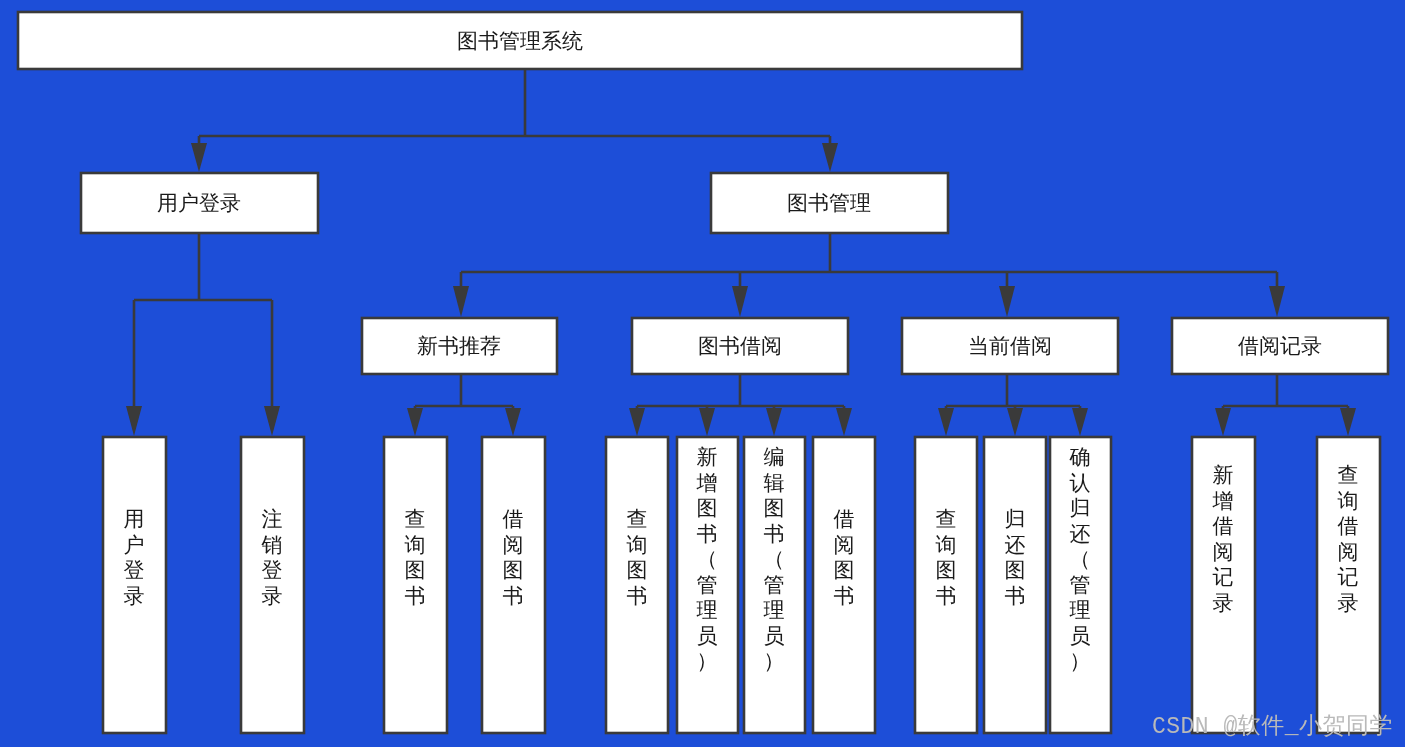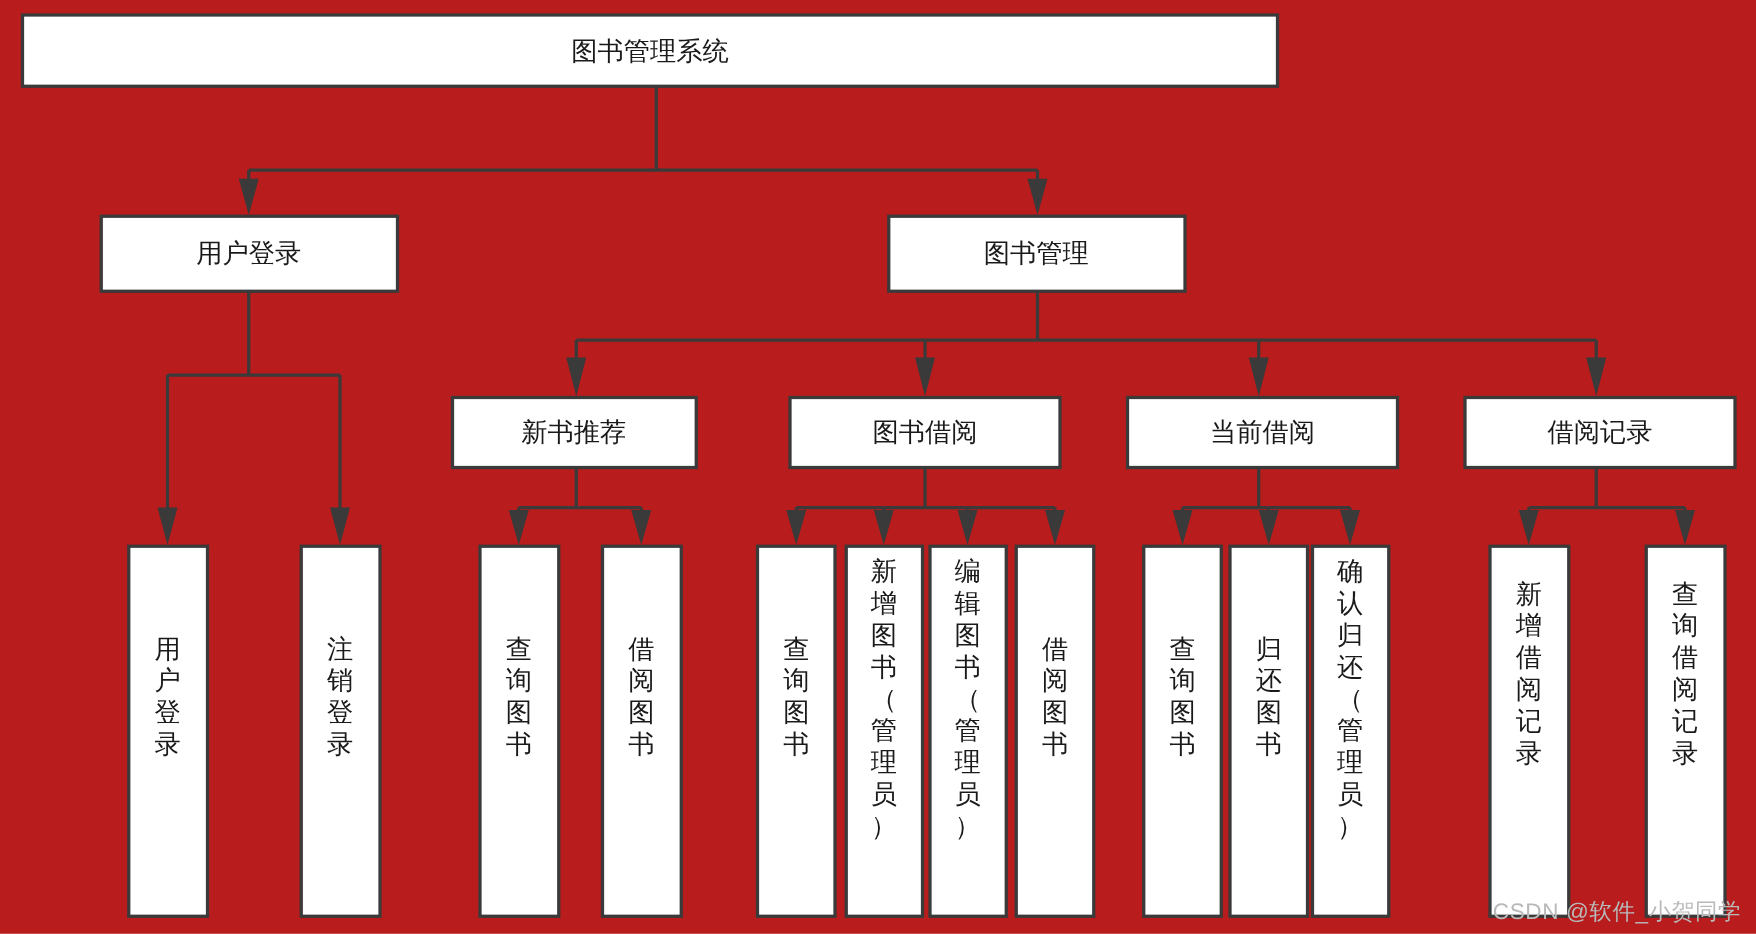--- a/index.html
+++ b/index.html
@@ -11,21 +11,21 @@
   body {
     width: 1405px;
     height: 747px;
     font-family: "DejaVu Sans", "Liberation Sans", sans-serif;
     overflow: hidden;
   }
   #diagram-root {
     position: relative;
     width: 1405px;
     height: 747px;
-    background: #b91c1c;
+    background: #1d4ed8;
   }
   svg#chart-svg {
     position: absolute;
     left: 0;
     top: 0;
     width: 1405px;
     height: 747px;
     display: block;
   }
   .node-box {
@@ -53,22 +53,22 @@
   .node-label-vertical {
     font-family: "DejaVu Sans", "Liberation Sans", sans-serif;
     fill: #1a1a1a;
     font-size: 21px;
     text-anchor: middle;
   }
   .watermark {
     position: absolute;
     right: 12px;
     bottom: 6px;
-    font-family: Liberation Sans, sans-serif;
-    font-size: 18px;
+    font-family: Liberation Mono, monospace;
+    font-size: 23px;
     color: #b9b9b9;
     letter-spacing: 0.5px;
     white-space: nowrap;
     user-select: none;
   }
 </style>
 </head>
 <body>
 
 <div id="diagram-root">

